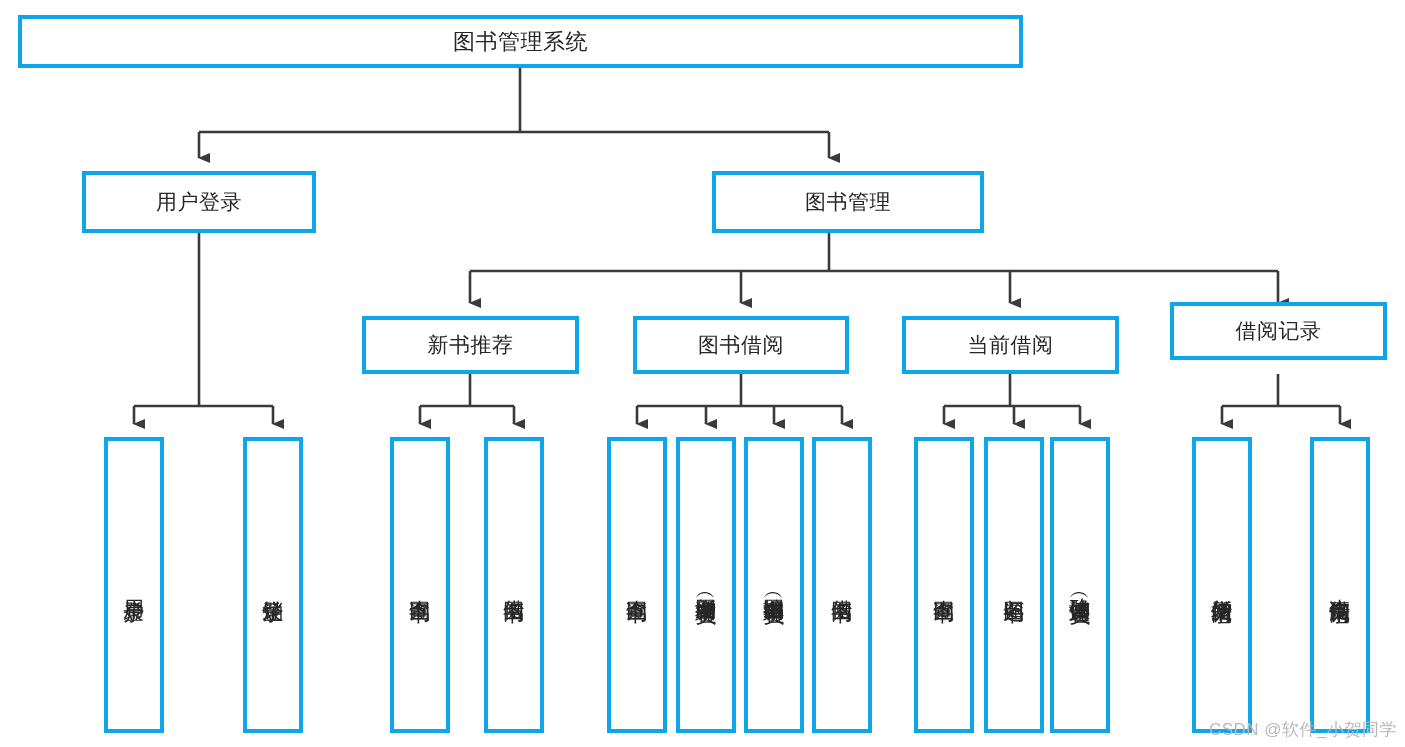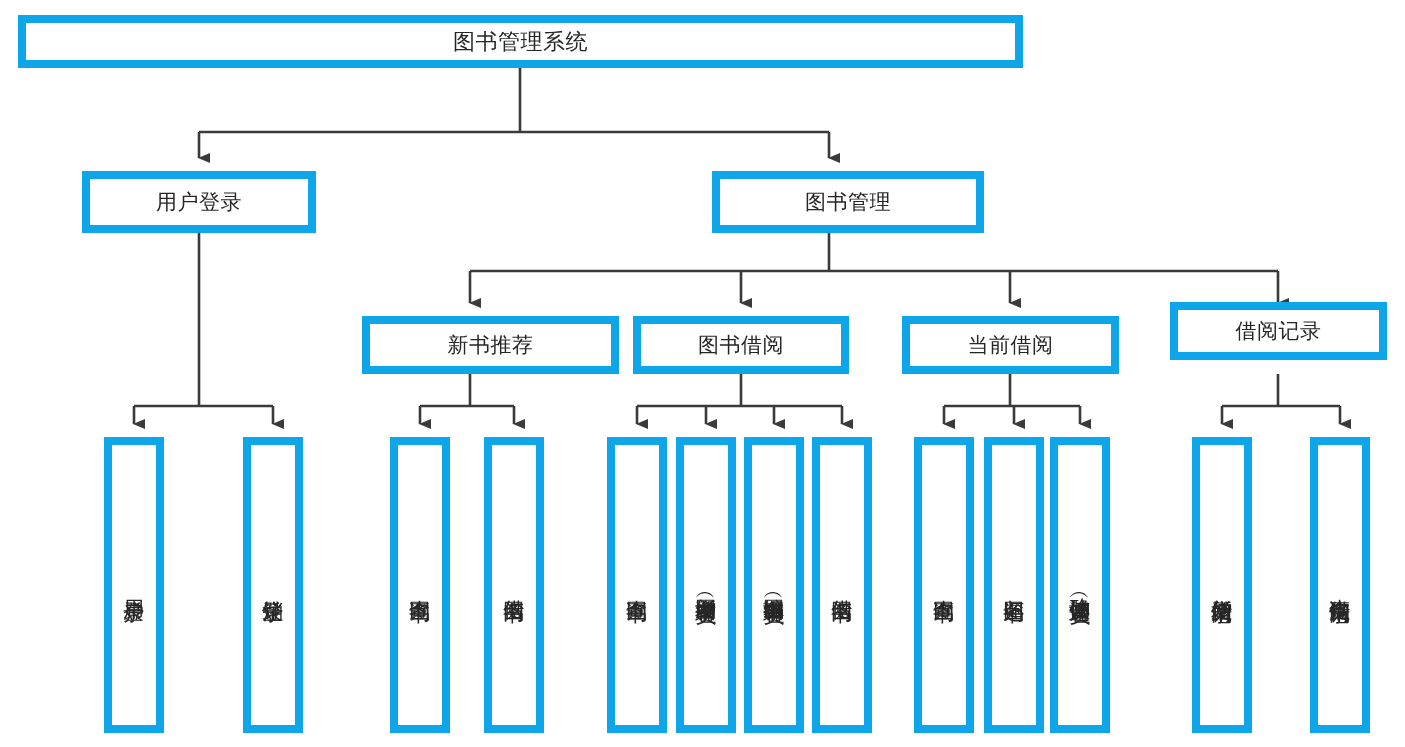--- a/index.html
+++ b/index.html
@@ -22,21 +22,21 @@
     left: 0;
     top: 0;
     width: 1405px;
     height: 747px;
     pointer-events: none;
   }
   .node {
     position: absolute;
     box-sizing: border-box;
     background: #ffffff;
-    border: 8px solid #0ea5e9;
+    border: 4px solid #0ea5e9;
     display: flex;
     align-items: center;
     justify-content: center;
     color: #1a1a1a;
   }
   .node .label {
     font-size: 21px;
     line-height: 1.25;
     letter-spacing: 0.5px;
     white-space: nowrap;
@@ -125,21 +125,21 @@
     <span class="label">图书管理系统</span>
   </div>
 
   <div class="node" style="left:82px; top:171px; width:234px; height:62px;">
     <span class="label">用户登录</span>
   </div>
   <div class="node" style="left:712px; top:171px; width:272px; height:62px;">
     <span class="label">图书管理</span>
   </div>
 
-  <div class="node" style="left:362px; top:316px; width:257px; height:58px;">
+  <div class="node" style="left:362px; top:316px; width:217px; height:58px;">
     <span class="label">新书推荐</span>
   </div>
   <div class="node" style="left:902px; top:316px; width:217px; height:58px;">
     <span class="label">当前借阅</span>
   </div>
   <div class="node" style="left:633px; top:316px; width:216px; height:58px;">
     <span class="label">图书借阅</span>
   </div>
   <div class="node" style="left:1170px; top:302px; width:217px; height:58px;">
     <span class="label">借阅记录</span>
@@ -178,14 +178,15 @@
   <div class="node leaf" style="left:1050px; top:437px; width:60px; height:296px;">
     <span class="label">确认归还（管理员）</span>
   </div>
   <div class="node leaf" style="left:1192px; top:437px; width:60px; height:296px;">
     <span class="label">新增借阅记录</span>
   </div>
   <div class="node leaf" style="left:1310px; top:437px; width:60px; height:296px;">
     <span class="label">查询借阅记录</span>
   </div>
 
+  <div id="watermark">CSDN @软件_小贺同学</div>
 
 </div>
 
 </body></html>

